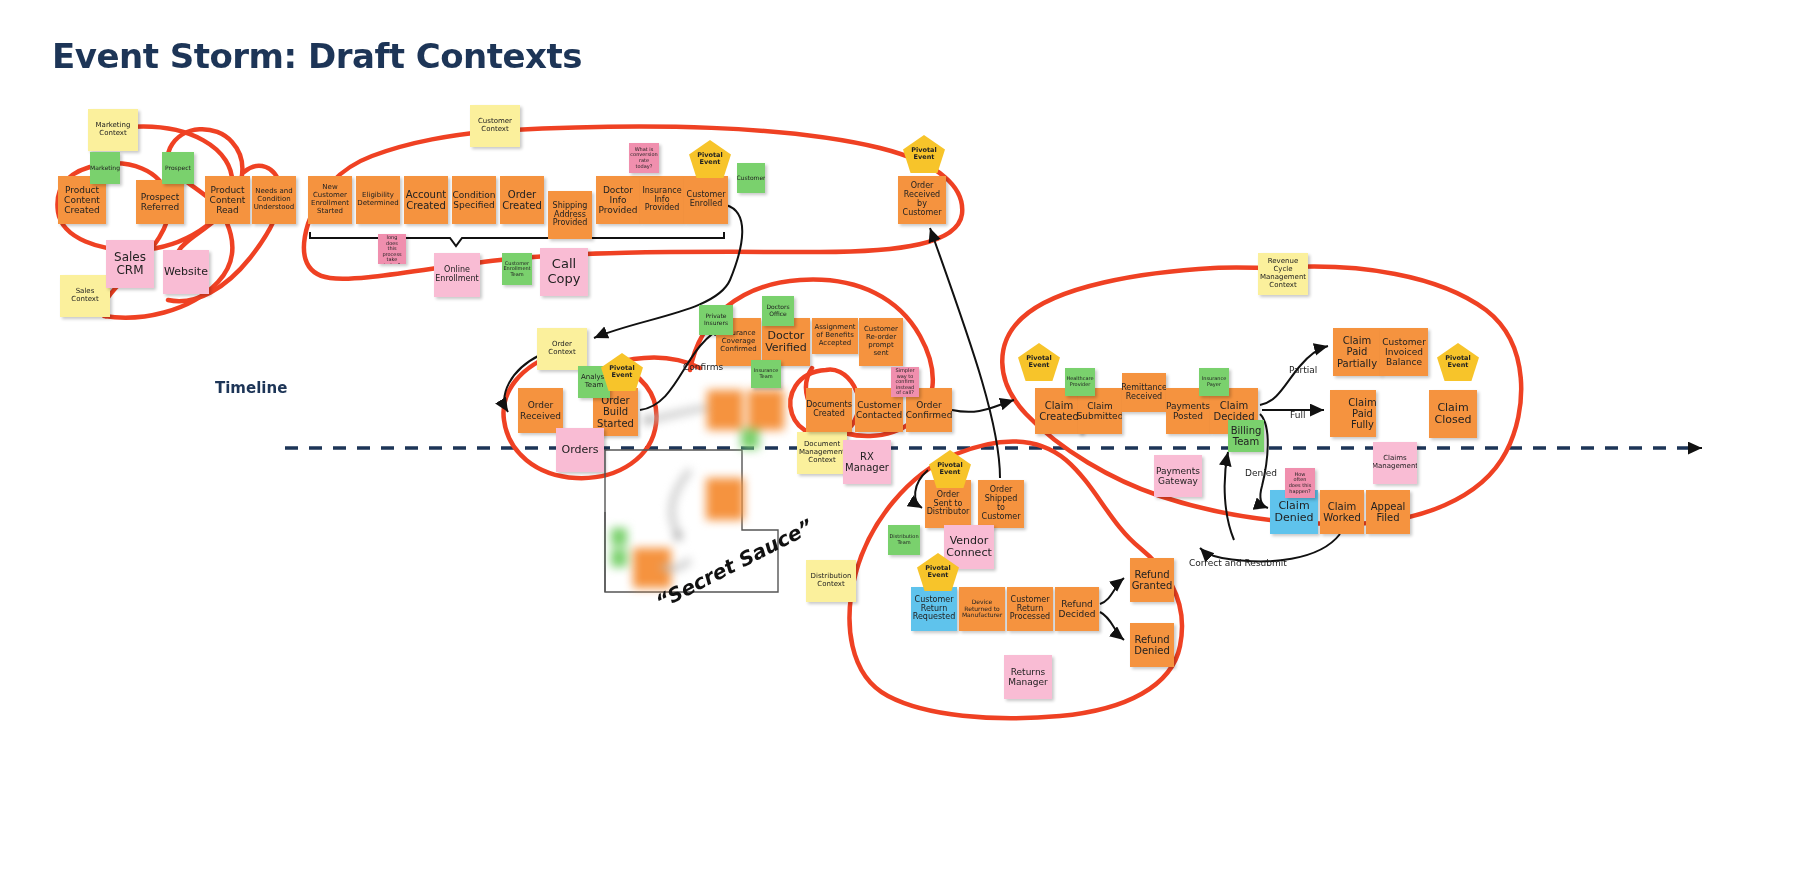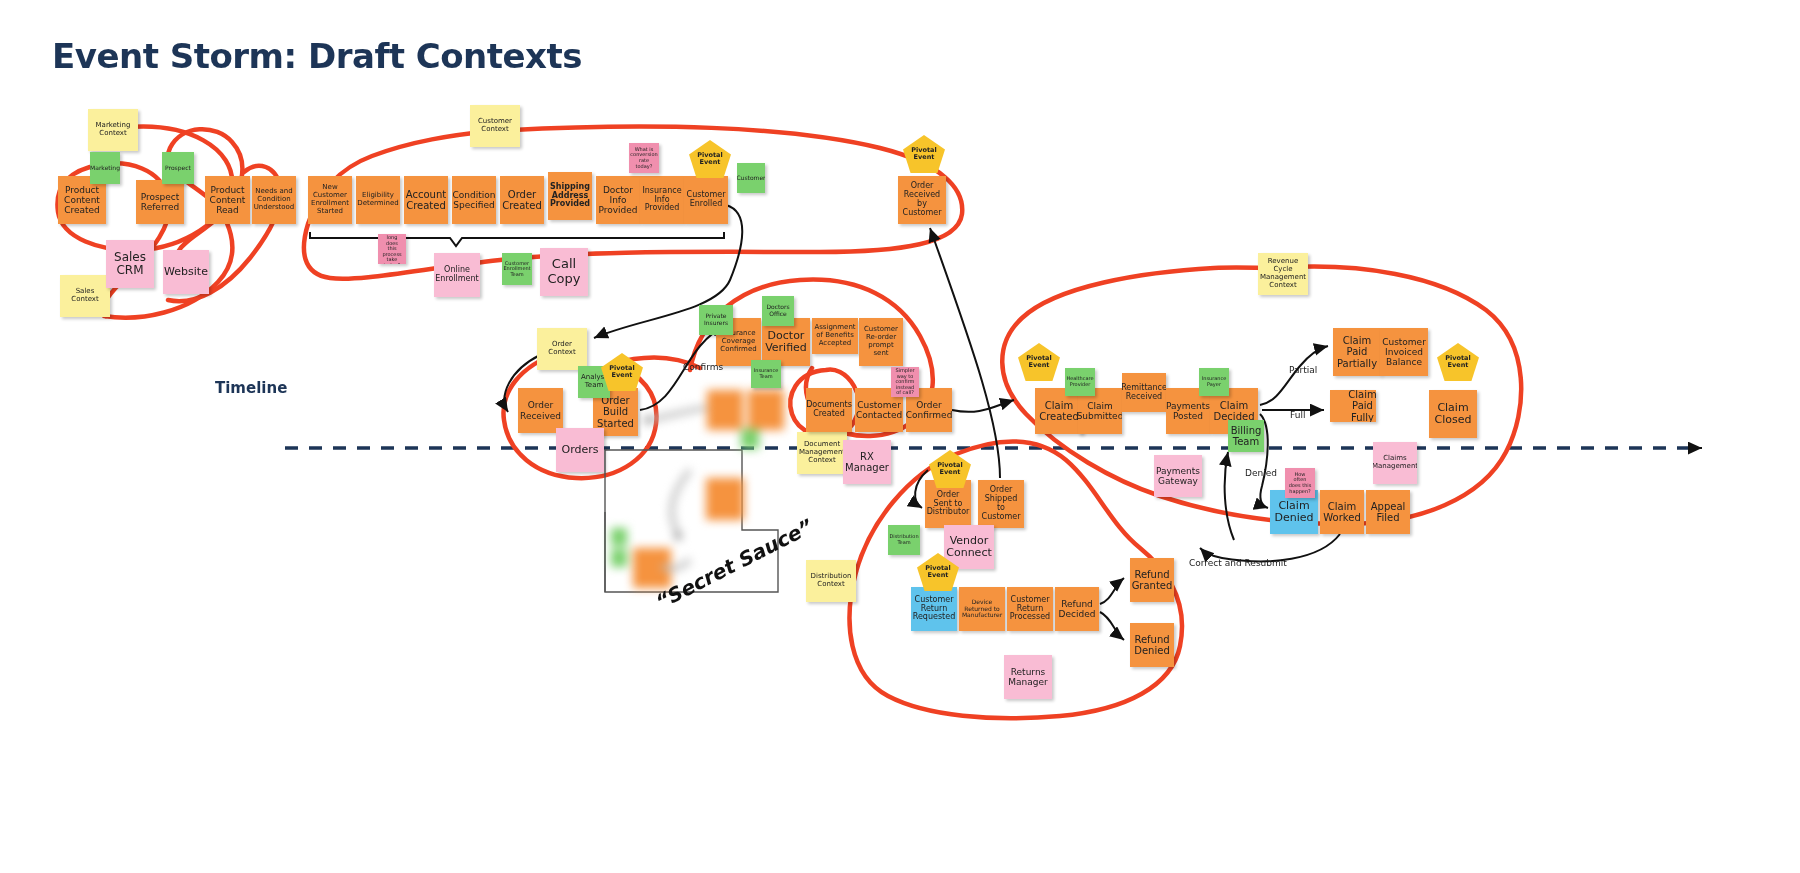--- a/index.html
+++ b/index.html
@@ -185,21 +185,21 @@
       </div>
       <div class="note ev" style="left: 404px; top: 176px; width: 44px; height: 48px; font-size: 10px;">
         <span>Account Created</span>
       </div>
       <div class="note ev" style="left: 452px; top: 176px; width: 44px; height: 48px; font-size: 9px;">
         <span>Condition Specified</span>
       </div>
       <div class="note ev" style="left: 500px; top: 176px; width: 44px; height: 48px; font-size: 10px;">
         <span>Order Created</span>
       </div>
-      <div class="note ev" style="left: 548px; top: 172px; width: 44px; height: 48px; font-size: 8px; font-weight: bold;">
+      <div class="note ev" style="left: 548px; top: 191px; width: 44px; height: 48px; font-size: 8px;">
         <span>Shipping Address Provided</span>
       </div>
       <div class="note ev" style="left: 596px; top: 176px; width: 44px; height: 48px; font-size: 9px;">
         <span>Doctor Info Provided</span>
       </div>
       <div class="note ev" style="left: 640px; top: 176px; width: 44px; height: 48px; font-size: 8px;">
         <span>Insurance Info Provided</span>
       </div>
       <div class="note ev" style="left: 684px; top: 176px; width: 44px; height: 48px; font-size: 8px;">
         <span>Customer Enrolled</span>
@@ -248,21 +248,21 @@
       </div>
       <div class="note ev" style="left: 1210px; top: 388px; width: 48px; height: 46px; font-size: 10px;">
         <span>Claim Decided</span>
       </div>
       <div class="note ev" style="left: 1333px; top: 328px; width: 48px; height: 48px; font-size: 10px;">
         <span>Claim Paid Partially</span>
       </div>
       <div class="note ev" style="left: 1380px; top: 328px; width: 48px; height: 48px; font-size: 9px;">
         <span>Customer Invoiced Balance</span>
       </div>
-      <div class="note ev" style="left: 1330px; top: 390px; width: 46px; height: 32px; font-size: 10px; padding-left: 22px;">
+      <div class="note ev" style="left: 1330px; top: 390px; width: 46px; height: 47px; font-size: 10px; padding-left: 22px;">
         <span>Claim Paid Fully</span>
       </div>
       <div class="note ev" style="left: 1429px; top: 390px; width: 48px; height: 48px; font-size: 11px;">
         <span>Claim Closed</span>
       </div>
       <div class="note hot" style="left: 1270px; top: 490px; width: 48px; height: 44px; font-size: 11px;">
         <span>Claim Denied</span>
       </div>
       <div class="note ev" style="left: 1320px; top: 490px; width: 44px; height: 44px; font-size: 10px;">
         <span>Claim Worked</span>

